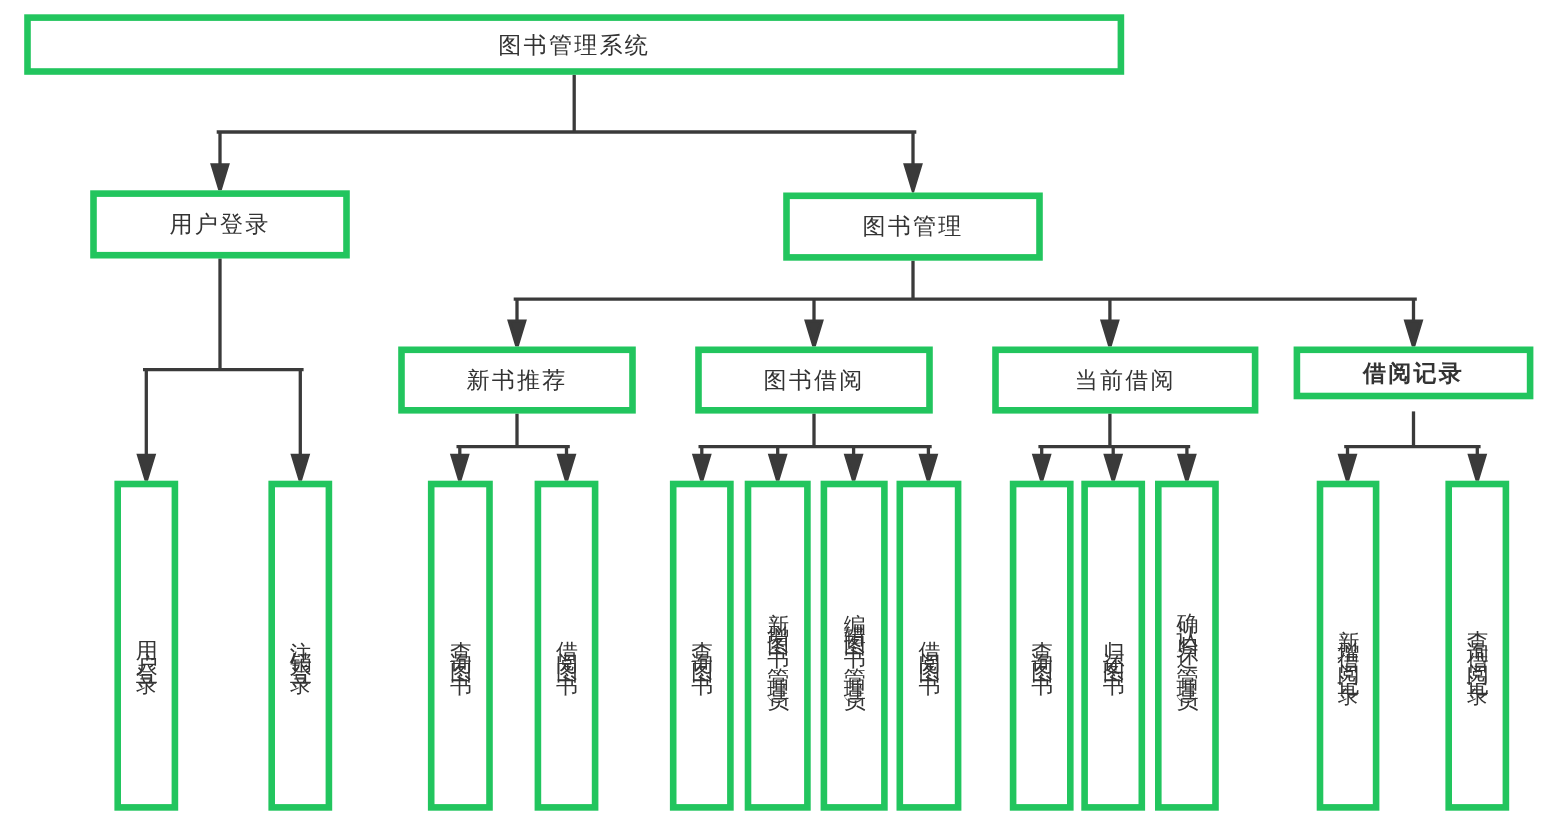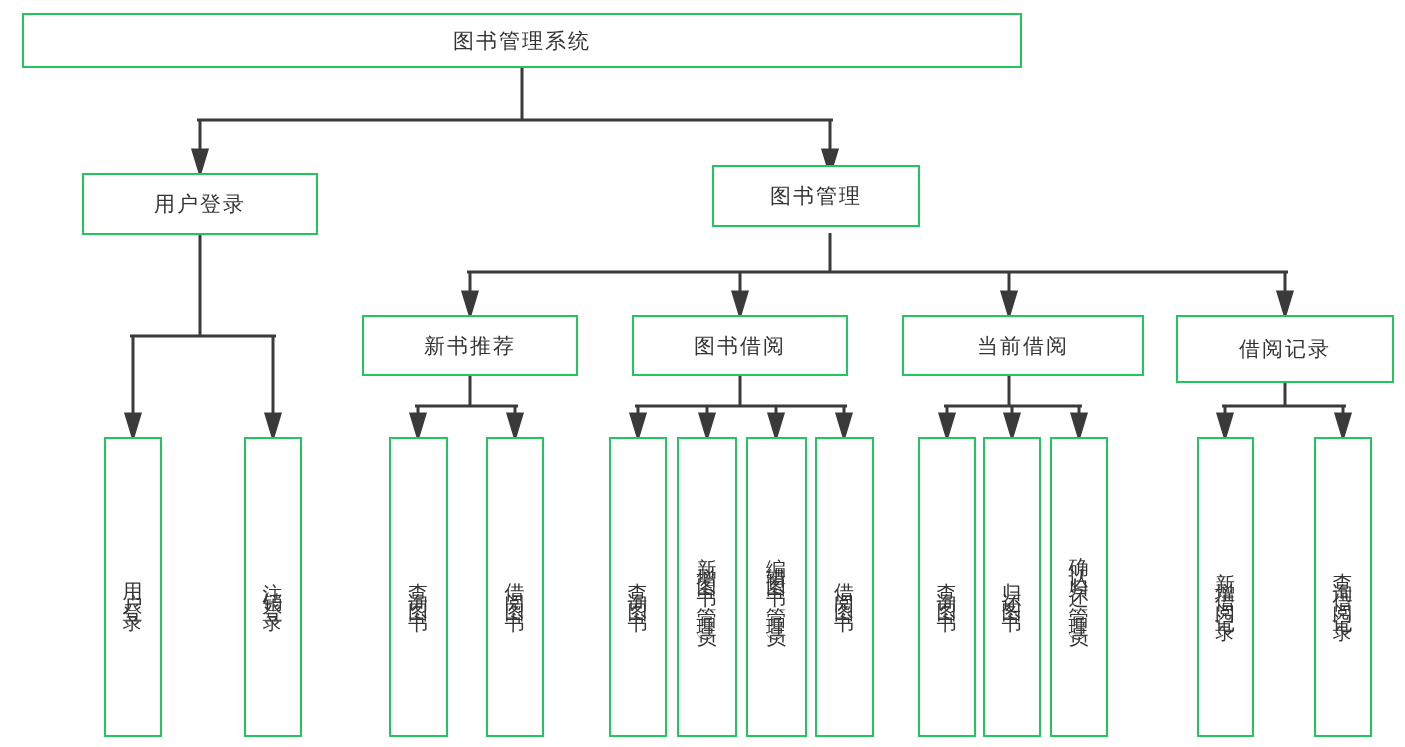--- a/index.html
+++ b/index.html
@@ -2,36 +2,36 @@
 <html><head>
 <meta charset="utf-8">
 <style>
   * { margin:0; padding:0; box-sizing:border-box; }
   html,body { width:1405px; height:747px; background:#ffffff; overflow:hidden;
               font-family:"Liberation Sans", sans-serif; }
   .canvas { position:relative; width:1405px; height:747px; background:#ffffff; }
 
   svg.connectors { position:absolute; left:0; top:0; z-index:1; }
 
-  .box { position:absolute; border:2px solid #22c55e; background:#ffffff; z-index:2;
+  .box { position:absolute; border:6px solid #22c55e; background:#ffffff; z-index:2;
          display:flex; align-items:center; justify-content:center;
          color:#333333; font-size:21px; letter-spacing:2px; }
 
   
   .b-root { left:22px; top:13px; width:1000px; height:55px; }
 
   
   .b-user-login { left:82px;  top:173px; width:236px; height:62px; }
-  .b-book-mgmt  { left:712px; top:165px; width:208px; height:62px; }
+  .b-book-mgmt  { left:712px; top:175px; width:236px; height:62px; }
 
   
   .b-new-book   { left:362px;  top:315px; width:216px; height:61px; }
   .b-book-borrow{ left:632px;  top:315px; width:216px; height:61px; }
   .b-cur-borrow { left:902px;  top:315px; width:242px; height:61px; }
-  .b-records    { left:1176px; top:315px; width:218px; height:68px; }
+  .b-records    { left:1176px; top:315px; width:218px; height:48px;font-weight:bold; }
 
   
   .leaf { top:437px; height:300px; }
   .leaf span { writing-mode:vertical-rl; text-orientation:mixed;
                font-size:20px; letter-spacing:10px; line-height:1; }
 
   .l-user-login  { left:104px;  width:58px; }
   .l-logout      { left:244px;  width:58px; }
   .l-nbr-query   { left:389px;  width:59px; }
   .l-nbr-borrow  { left:486px;  width:58px; }

